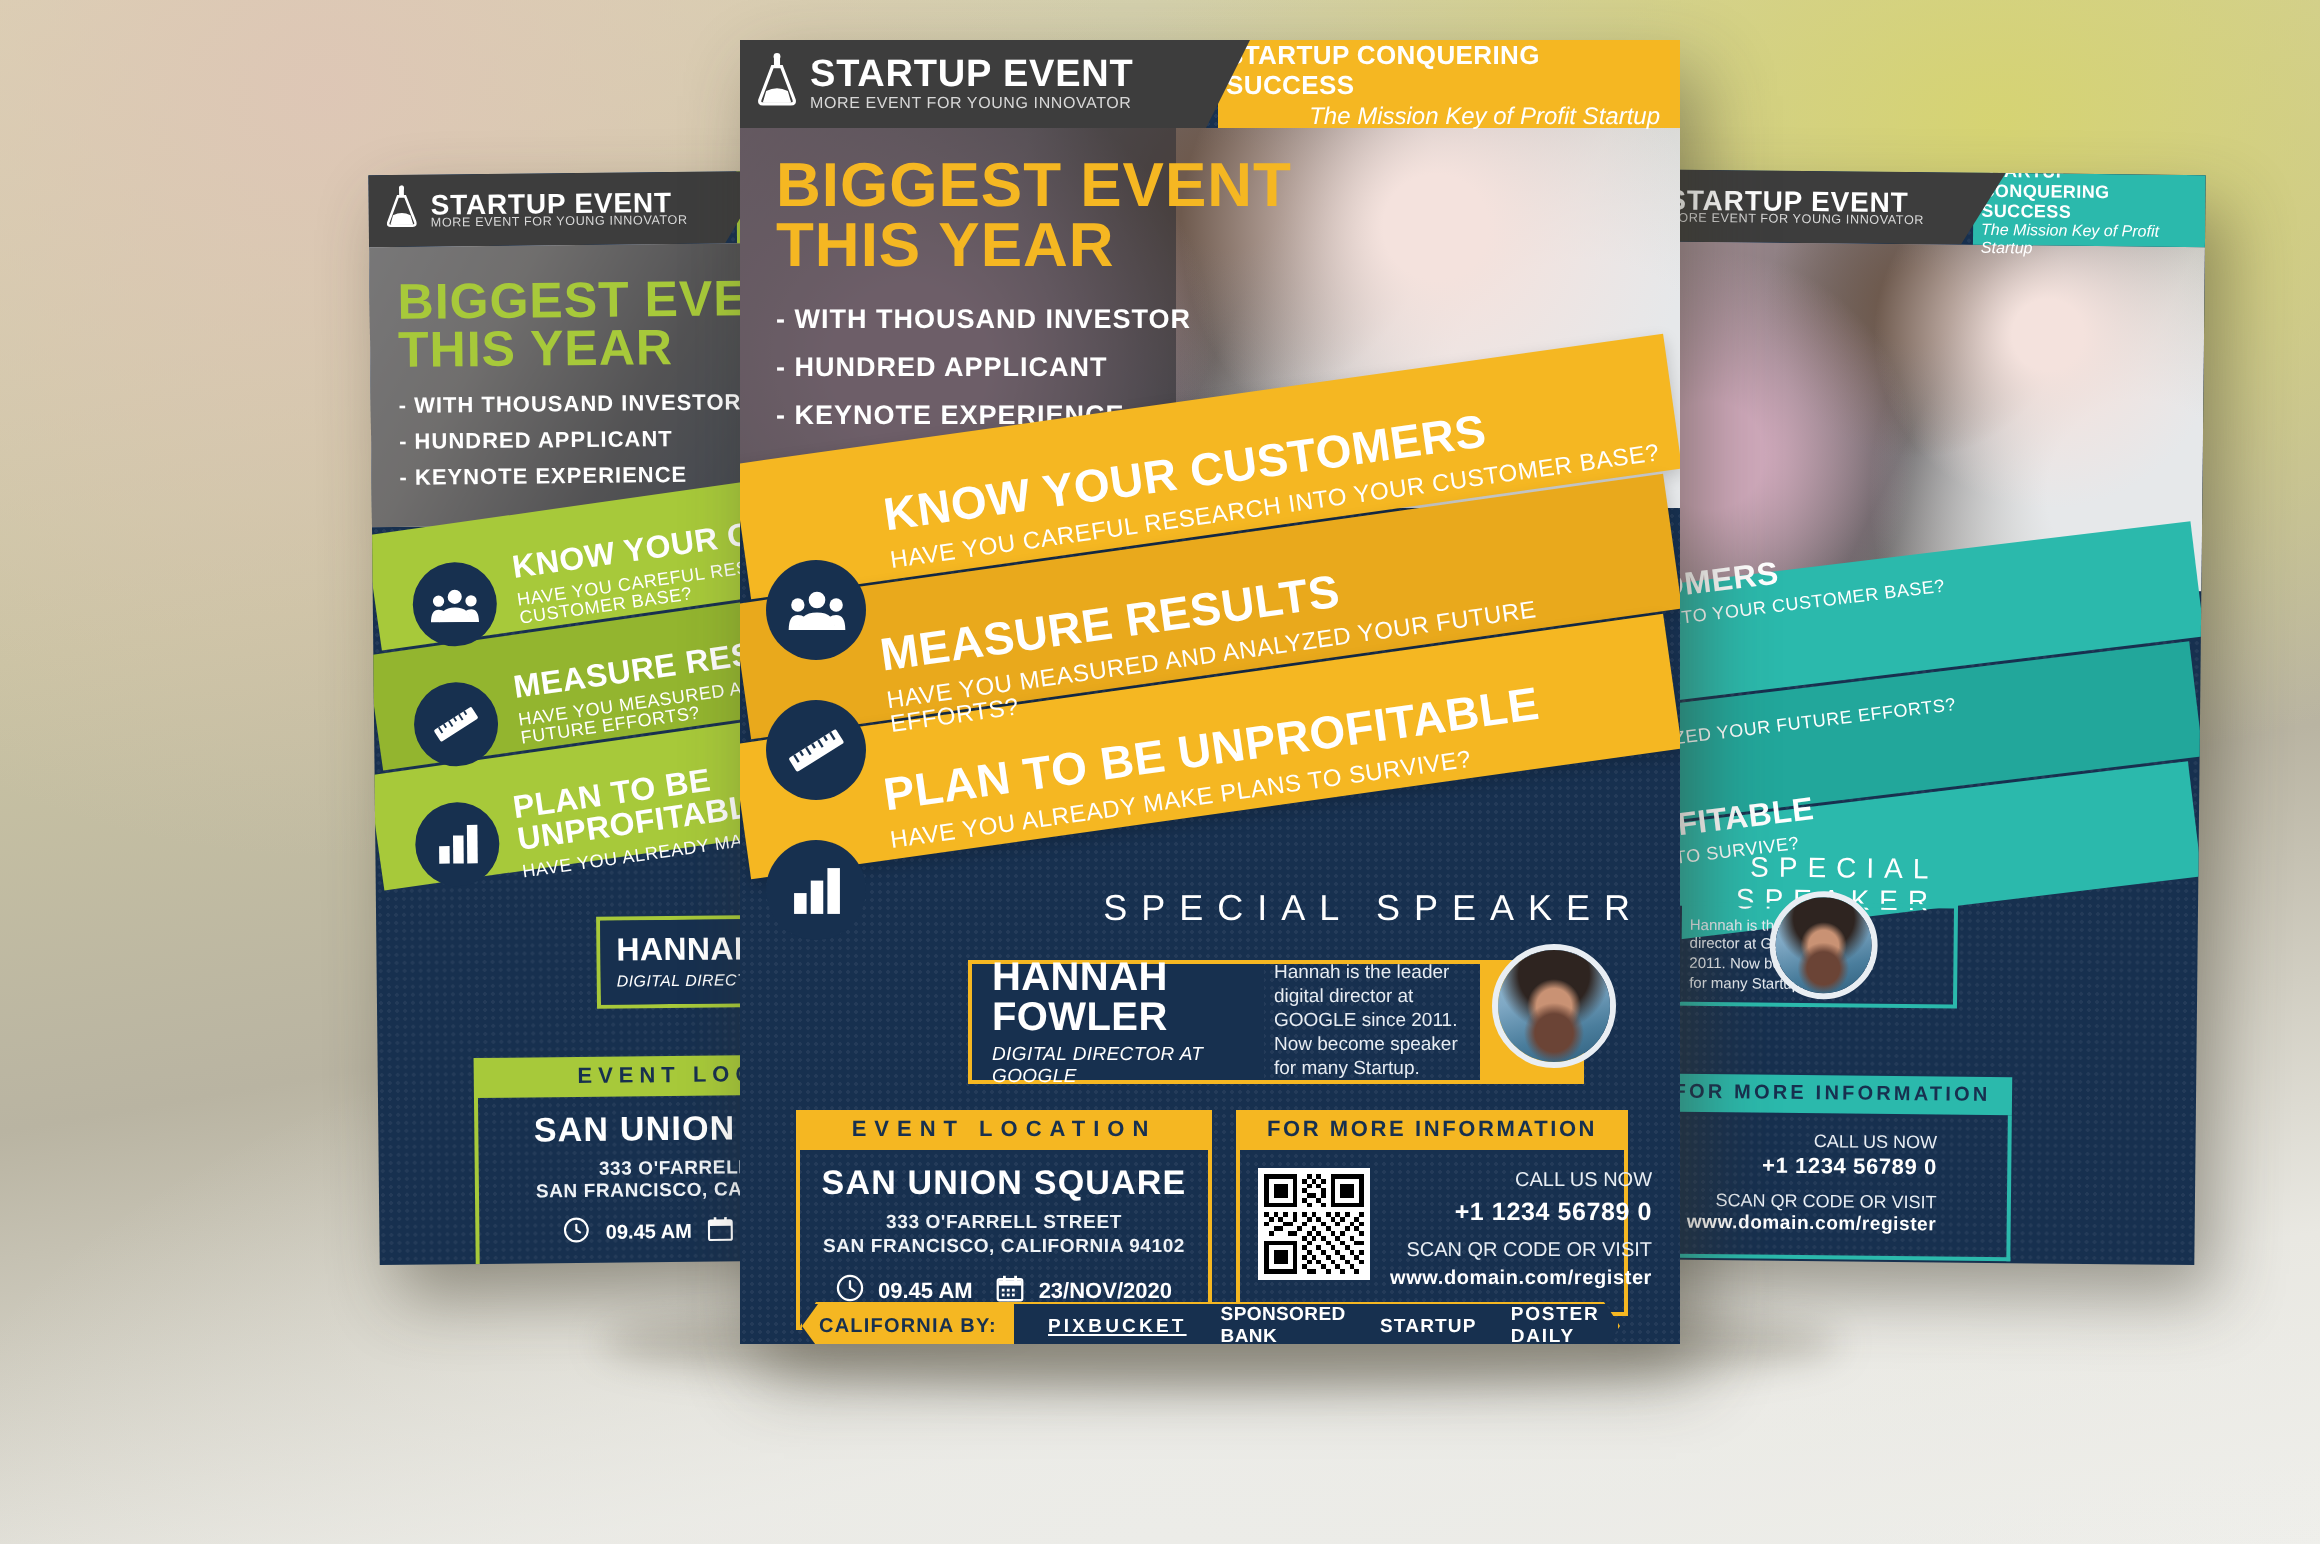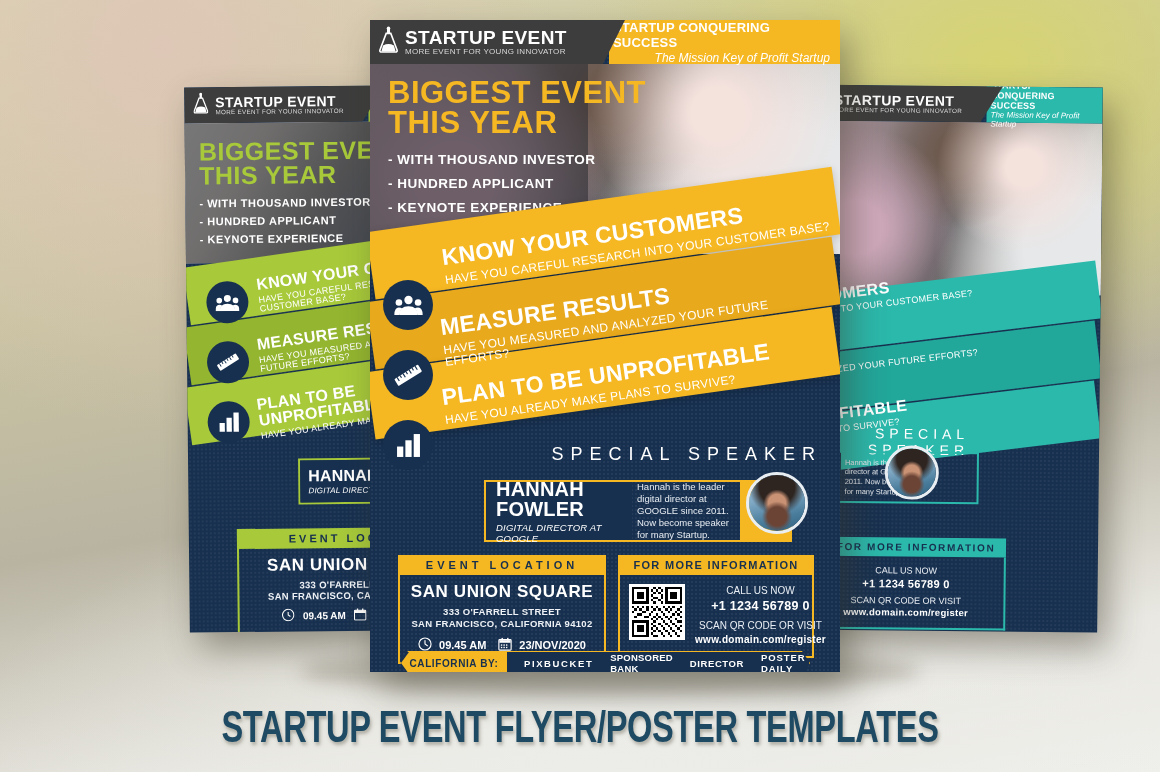--- a/index.html
+++ b/index.html
@@ -83,21 +83,21 @@
 
   
   .box { position:absolute; }
   .box-hd { text-align:center; font-weight:bold; color:#17304f; letter-spacing:3px; }
   .box-bd { border-style:solid; text-align:center; }
   .loc-name { color:#fff; font-weight:bold; letter-spacing:.6px; }
   .loc-line { color:#eef2f6; font-weight:bold; letter-spacing:.3px; }
   .loc-meta { display:flex; align-items:center; justify-content:center; color:#fff;
               font-weight:bold; }
   .qr { background:#fff; }
-  .info-txt { color:#e9eef4; text-align:center; line-height:1.34; }
+  .info-txt { color:#e9eef4; text-align:right; line-height:1.34; }
   .info-strong { color:#fff; font-weight:bold; letter-spacing:.3px; }
 
   
   .sponsor { position:absolute; display:flex; align-items:center; }
   .sponsor-lbl { color:#17304f; font-weight:bold; letter-spacing:.6px;
                  display:flex; align-items:center; justify-content:center; height:100%; }
   .sponsor-list { flex:1; display:flex; align-items:center; height:100%; }
   .sponsor-item { color:#fff; font-weight:bold; }
 
   
@@ -586,24 +586,21 @@
         </div>
       </div>
     </div>
 
     <div class="sponsor" style="left:30px; top:631px; width:410px; height:24px; background:#17304f;
                 clip-path:polygon(8px 0,calc(100% - 8px) 0,100% 50%,calc(100% - 8px) 100%,8px 100%,0 50%);
                 border:1px solid #f5b722;">
       <div class="sponsor-lbl" style="background:#f5b722; width:106px; font-size:10px;
                   clip-path:polygon(8px 0,100% 0,100% 100%,8px 100%,0 50%);">CALIFORNIA BY:</div>
       <div class="sponsor-list" style="gap:17px; padding-left:17px; font-size:9.5px;">
-        <span class="sponsor-item" style="letter-spacing:1.6px;">PIXBUCKET</span>
+        <span class="sponsor-item" style="letter-spacing:1.6px;text-decoration:underline;">PIXBUCKET</span>
         <span class="sponsor-item" style="letter-spacing:.2px;">SPONSORED BANK</span>
-        <span class="sponsor-item" style="letter-spacing:.6px;">DIRECTOR</span>
+        <span class="sponsor-item" style="letter-spacing:.6px;">STARTUP</span>
         <span class="sponsor-item" style="letter-spacing:.9px;">POSTER DAILY</span>
       </div>
     </div>
   </div>
 
-  <div class="cap-wrap">
-    <div id="caption">STARTUP EVENT FLYER/POSTER TEMPLATES</div>
-  </div>
 </div>
 
 </body></html>

